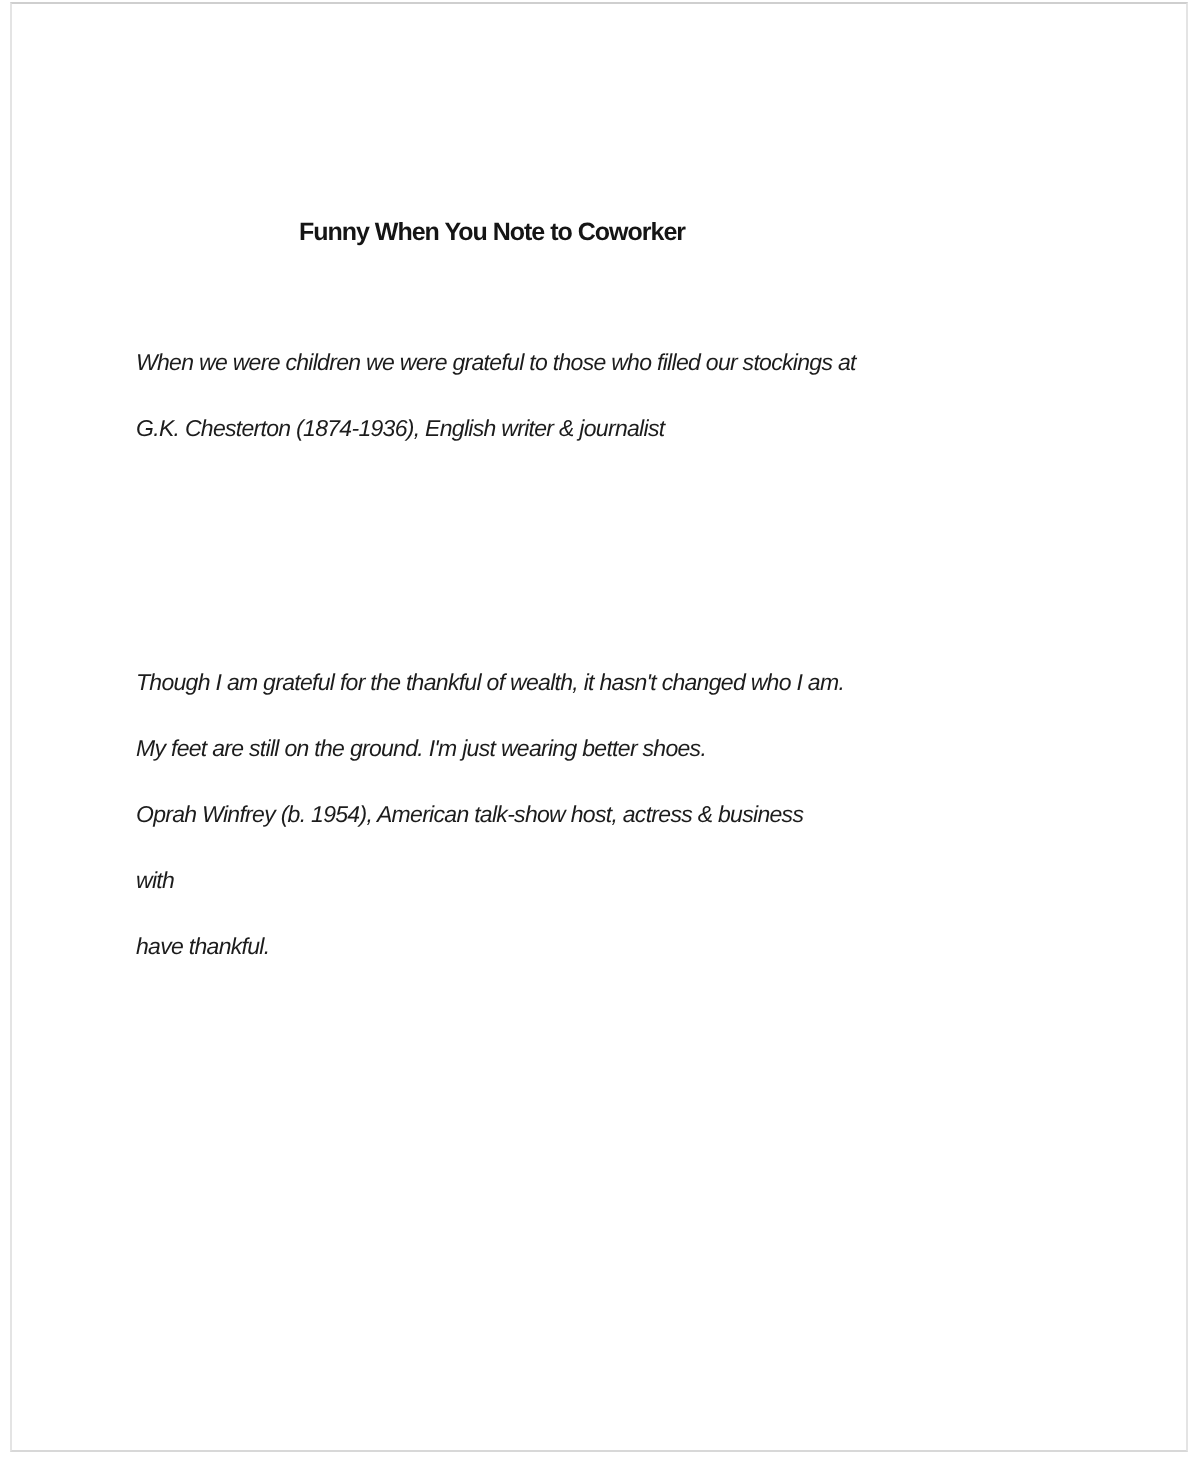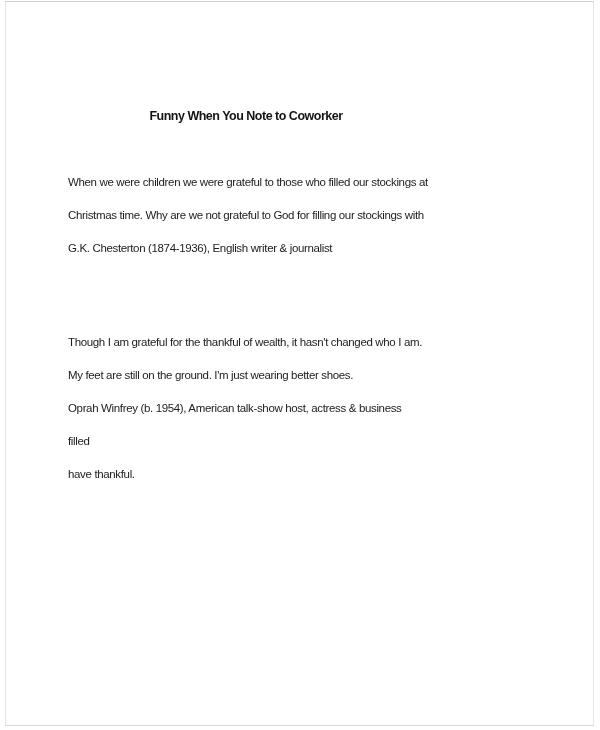--- a/index.html
+++ b/index.html
@@ -39,40 +39,40 @@
     white-space: nowrap;
   }
   .para {
     position: absolute;
     left: 68px;
     width: 470px;
     font-size: 11.5px;
     letter-spacing: -0.35px;
     line-height: 33px;
     color: #1c1c1c;
+    font-style: italic;
   }
   .para-1 { top: 166px; }
   .para-2 { top: 326px; }
   .text-line {
     white-space: nowrap;
     height: 33px;
   }
 </style>
 </head>
 <body>
 
 <div class="page"></div>
 
 <div class="doc-title">Funny When You Note to Coworker</div>
 
 <div class="para para-1">
   <div class="text-line">When we were children we were grateful to those who filled our stockings at</div>
-  <div class="text-line">Christmas time. Why are we not grateful to God for filling our stockings with</div>
   <div class="text-line">G.K. Chesterton (1874-1936), English writer &amp; journalist</div>
 </div>
 
 <div class="para para-2">
   <div class="text-line">Though I am grateful for the thankful of wealth, it hasn't changed who I am.</div>
   <div class="text-line">My feet are still on the ground. I'm just wearing better shoes.</div>
   <div class="text-line">Oprah Winfrey (b. 1954), American talk-show host, actress &amp; business</div>
-  <div class="text-line">filled</div>
+  <div class="text-line">with</div>
   <div class="text-line">have thankful.</div>
 </div>
 
 </body></html>

